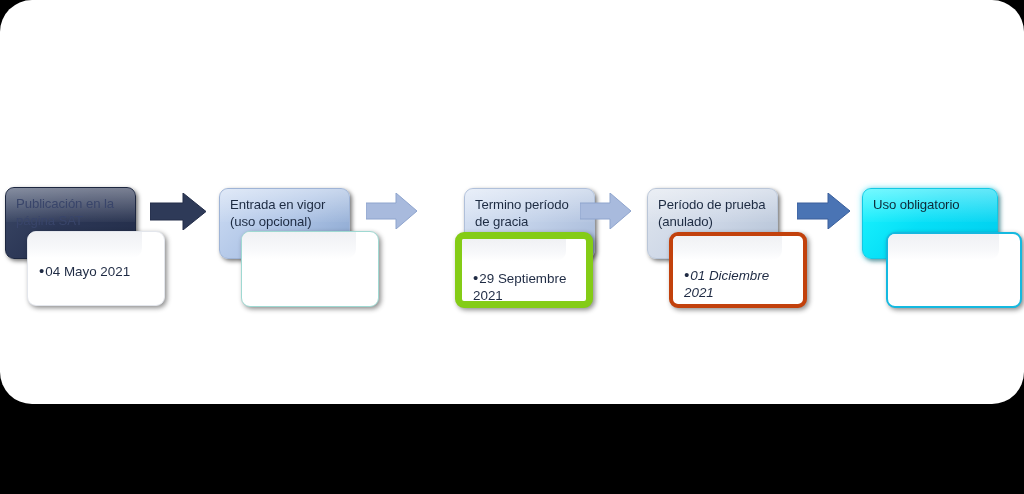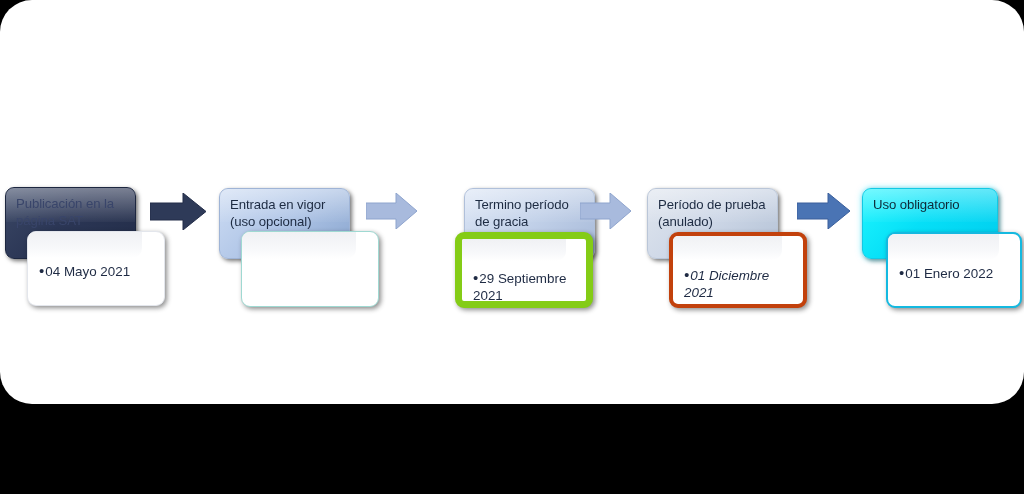--- a/index.html
+++ b/index.html
@@ -214,17 +214,16 @@
     </svg>
   </div>
 
   <div class="stage">
     <div class="proc-box box-cyan" style="left:862px; top:188px; width:136px; height:71px;">
       <div class="gloss"></div>
       <div class="proc-label">Uso obligatorio</div>
     </div>
     <div class="callout co-border-cyan" style="left:886px; top:232px; width:136px; height:76px;">
       <div class="card-gloss"></div>
-      <div class="callout-text"><span class="bullet">•</span><span>01 Enero 2022</span></div>
     </div>
   </div>
 
 </div>
 
 </body></html>

